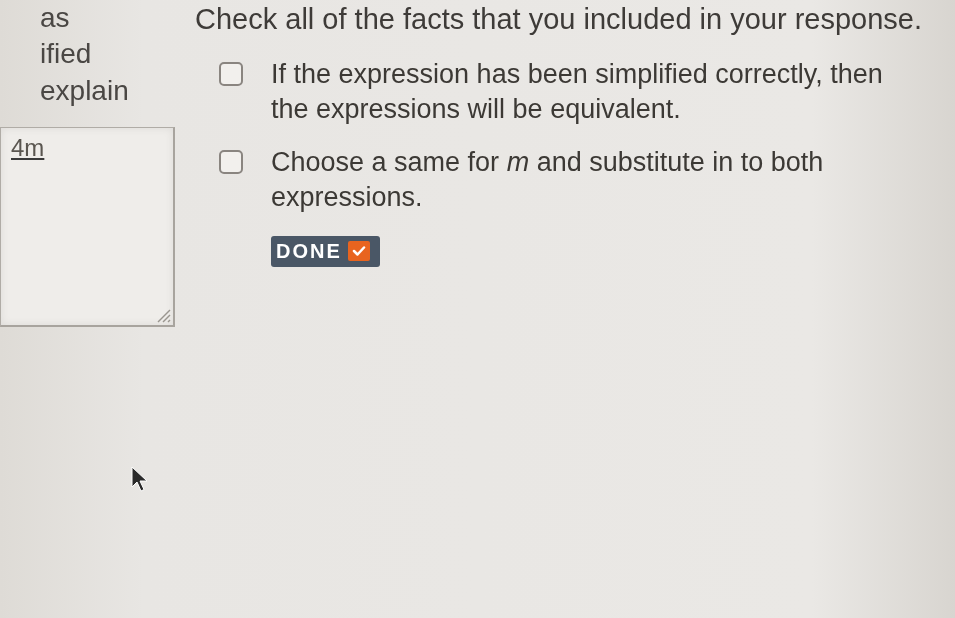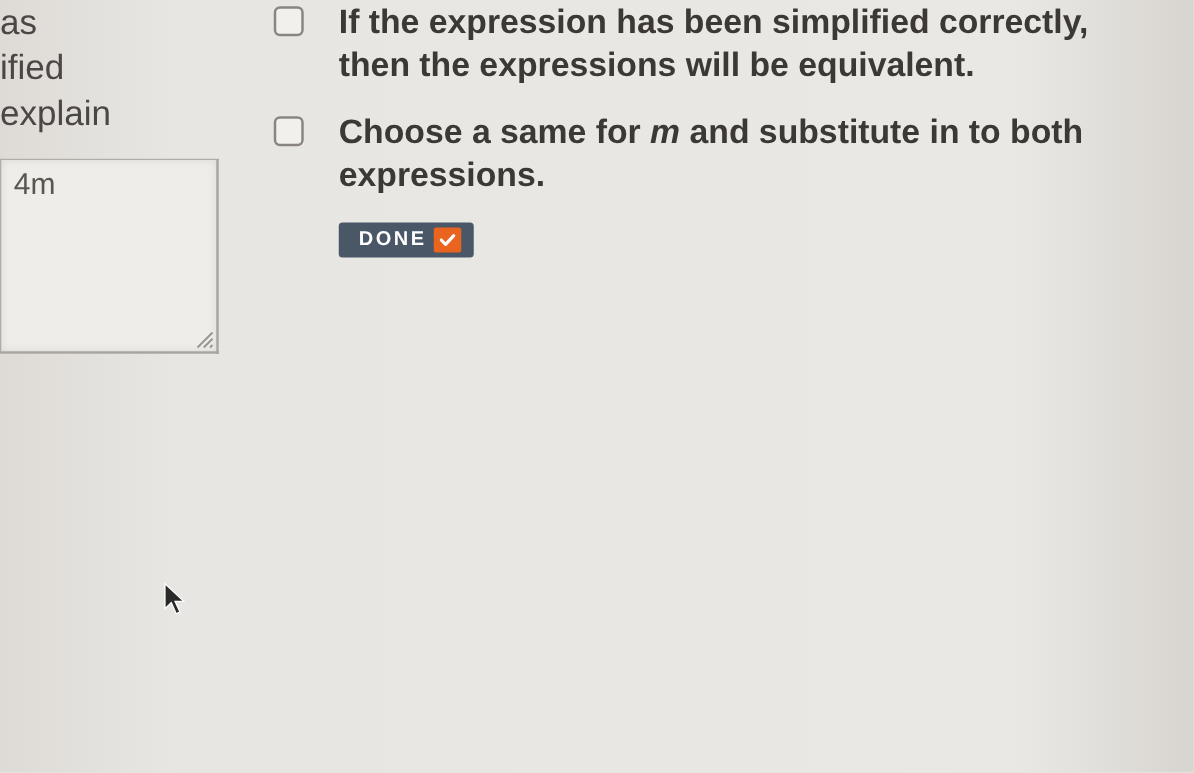--- a/index.html
+++ b/index.html
@@ -27,31 +27,33 @@
       flex-shrink: 0;
     }
     .left-text {
       font-size: 28px;
       line-height: 1.3;
       color: #4a4744;
       padding-left: 0;
     }
     .left-line {
       display: block;
+      padding-left: 40px;
     }
     .textbox {
       margin-top: 18px;
       width: 175px;
-      height: 156px;
+      height: 200px;
       background: #efedea;
       border: 1px solid #b0aca6;
       border-right: 2px solid #a8a49e;
       border-bottom: 2px solid #a8a49e;
       position: relative;
       box-shadow: inset 0 0 8px rgba(0,0,0,0.08);
+      text-decoration: underline;
     }
     .textbox-content {
       font-size: 24px;
       color: #5a5650;
       padding: 6px 10px;
     }
     .resize-handle {
       position: absolute;
       bottom: 2px;
       right: 2px;
@@ -71,21 +73,20 @@
       color: #3e3b38;
       margin-bottom: 18px;
     }
     .options {
       padding-left: 24px;
     }
     .option-row {
       display: flex;
       align-items: flex-start;
       margin-bottom: 18px;
-      font-weight: bold;
     }
     .checkbox {
       width: 24px;
       height: 24px;
       border: 2px solid #8a8580;
       border-radius: 5px;
       background: #f2f0ed;
       flex-shrink: 0;
       margin-top: 5px;
       margin-right: 28px;
@@ -99,23 +100,23 @@
     }
     .option-text .italic {
       font-style: italic;
     }
     .done-button {
       display: inline-flex;
       align-items: center;
       background: #4a5766;
       color: #fff;
       font-weight: bold;
-      font-size: 16px;
+      font-size: 20px;
       letter-spacing: 2px;
-      padding: 4px 10px 4px 16px;
+      padding: 4px 10px 4px 5px;
       border-radius: 3px;
       margin-left: 52px;
       margin-top: 2px;
       cursor: pointer;
       border: none;
     }
     .done-check {
       display: inline-flex;
       align-items: center;
       justify-content: center;
@@ -150,20 +151,21 @@
         <svg width="16" height="16" viewBox="0 0 16 16">
           <line x1="3" y1="15" x2="15" y2="3" stroke="#9a968f" stroke-width="1.5"></line>
           <line x1="8" y1="15" x2="15" y2="8" stroke="#9a968f" stroke-width="1.5"></line>
           <line x1="13" y1="15" x2="15" y2="13" stroke="#9a968f" stroke-width="1.5"></line>
         </svg>
       </div>
     </div>
   </div>
 
   <div class="right-column">
+    <div class="instruction">Check all of the facts that you included in your response.</div>
     <div class="options">
 
       <div class="option-row">
         <div class="checkbox"></div>
         <div class="option-text">If the expression has been simplified correctly, then the expressions will be equivalent.</div>
       </div>
 
 
       <div class="option-row">
         <div class="checkbox"></div>

